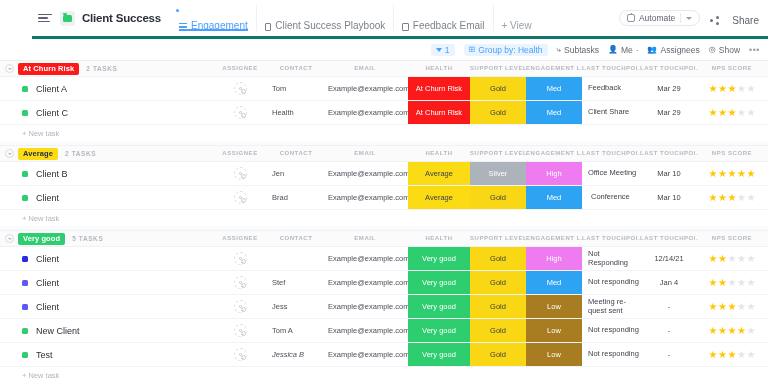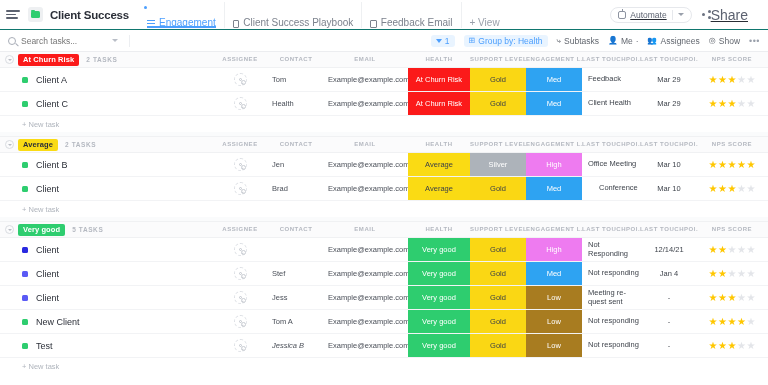--- a/index.html
+++ b/index.html
@@ -6,27 +6,28 @@
   html, body {
     width: 768px; height: 385px;
     font-family: "Liberation Sans", sans-serif;
     background: #ffffff;
     overflow: hidden;
     color: #292d34;
   }
 
   
   .topbar {
-    height: 30px;
+    height: 39px;
     display: flex;
     align-items: center;
-    border-bottom: 1px solid #0f766e;
+    border-bottom: 3px solid #0f766e;
     background: #fff;
     padding-left: 6px;
     position: relative;
+    margin-left: 32px;
   }
   .hamburger { width: 14px; display:flex; flex-direction:column; gap:2px; margin-right:8px; cursor:pointer; }
   .hamburger i { display:block; height:1.6px; background:#5c6270; border-radius:1px; }
   .hamburger i:nth-child(1){ width:14px; }
   .hamburger i:nth-child(2){ width:10px; }
   .hamburger i:nth-child(3){ width:12px; }
 
   .space-icon {
     width: 15px; height: 15px; border-radius: 3px; background:#eef0f2;
     display:flex; align-items:center; justify-content:center; margin-right:7px;
@@ -49,30 +50,30 @@
   }
   .tab .tabicon { width:8px; height:8px; display:flex; flex-direction:column; justify-content:space-between; }
   .tab .tabicon i { height:1.2px; background:currentColor; display:block; }
   .tab .tabicon i:nth-child(1){width:8px;}
   .tab .tabicon i:nth-child(2){width:8px;}
   .tab .tabicon i:nth-child(3){width:5px;}
   .tab .dotbadge { position:absolute; top:4px; left:5px; width:3px;height:3px;border-radius:50%;background:#4c9ffe;}
   .tab .pageicon { width:6.5px;height:8px;border:1px solid currentColor; border-radius:1px; }
   .tab.addview { color:#9aa0ab; border-left:1px solid #eef0f2; }
 
-  .topbar-right { margin-left:auto; display:flex; align-items:flex-end; gap:6px; padding-right:16px;text-decoration:underline; }
+  .topbar-right { margin-left:auto; display:flex; align-items:flex-end; gap:6px; padding-right:5px; }
   .pillbtn {
     display:flex; align-items:center; gap:4px; border:1px solid #e6e8ec; border-radius:12px;
     height:16px; padding:0 7px; font-size:8.5px; color:#5c6270; cursor:pointer; background:#fff;
   }
   .pillbtn .sep { width:1px; height:10px; background:#e6e8ec; margin:0 1px; }
   .robot { width:8px;height:8px;border:1px solid #8d93a0;border-radius:2px; position:relative;}
   .robot:before{content:"";position:absolute;top:-2.5px;left:3px;width:1px;height:2px;background:#8d93a0;}
   .chev { width:0;height:0;border-left:3px solid transparent;border-right:3px solid transparent;border-top:3px solid #9aa0ab;}
-  .sharebtn { display:flex;align-items:center;gap:0;font-size:14px;color:#5c6270;cursor:pointer;padding:0 4px;}
+  .sharebtn { display:flex;align-items:center;gap:13px;font-size:10px;color:#5c6270;cursor:pointer;padding:0 4px;}
   .shareicon{ width:9px;height:9px; position:relative;}
   .shareicon i{position:absolute;width:3px;height:3px;border-radius:50%;background:#6b7280;}
   .shareicon i:nth-child(1){right:0;top:0;}
   .shareicon i:nth-child(2){left:0;top:3px;}
   .shareicon i:nth-child(3){right:0;bottom:0;}
 
   
   .toolbar {
     height: 22px; display:flex; align-items:center;
     border-bottom:1px solid #ecedf0; background:#fff; padding:0 8px;
@@ -208,26 +209,20 @@
           <i></i>
           <i></i>
           <i></i>
         </span>
       <span>Share</span>
     </div>
   </div>
 </div>
 
 <div class="toolbar">
-  <div class="search">
-    <span class="mag"></span>
-    <input type="text" placeholder="Search tasks..." style="">
-    <span class="caret"></span>
-    <span class="vline"></span>
-  </div>
   <div class="toolbar-right">
     <div class="filter-chip">
       <span class="funnel"></span>
       <span>1</span>
     </div>
     <div class="group-chip">
       <span class="glyph">⊞</span>
       <span>Group by: Health</span>
     </div>
     <div class="tbitem">
@@ -331,21 +326,21 @@
         <div class="cell" style="left: 408px; width: 62px;">
           <div class="pill" style="background: rgb(251, 26, 26);">At Churn Risk</div>
         </div>
         <div class="cell" style="left: 470px; width: 56px;">
           <div class="pill dark" style="background: rgb(250, 215, 20);">Gold</div>
         </div>
         <div class="cell" style="left: 526px; width: 56px;">
           <div class="pill" style="background: rgb(46, 163, 242);">Med</div>
         </div>
         <div class="cell left" style="left: 582px; width: 58px; padding-left: 6px;">
-          <span class="touchtxt">Client Health</span>
+          <span class="touchtxt">Client Share</span>
         </div>
         <div class="cell" style="left: 640px; width: 58px;">
           <span class="datetxt">Mar 29</span>
         </div>
         <div class="cell" style="left: 698px; width: 68px;">
           <div class="stars">
             <span class="star on">★</span>
             <span class="star on">★</span>
             <span class="star on">★</span>
             <span class="star">★</span>
@@ -434,21 +429,21 @@
         </div>
         <div class="cell" style="left: 408px; width: 62px;">
           <div class="pill dark" style="background: rgb(250, 219, 20);">Average</div>
         </div>
         <div class="cell" style="left: 470px; width: 56px;">
           <div class="pill dark" style="background: rgb(250, 215, 20);">Gold</div>
         </div>
         <div class="cell" style="left: 526px; width: 56px;">
           <div class="pill" style="background: rgb(46, 163, 242);">Med</div>
         </div>
-        <div class="cell left" style="left: 582px; width: 58px; padding-left: 17px;">
+        <div class="cell left" style="left: 582px; width: 58px; padding-left: 9px;">
           <span class="touchtxt">Conference</span>
         </div>
         <div class="cell" style="left: 640px; width: 58px;">
           <span class="datetxt">Mar 10</span>
         </div>
         <div class="cell" style="left: 698px; width: 68px;">
           <div class="stars">
             <span class="star on">★</span>
             <span class="star on">★</span>
             <span class="star on">★</span>

